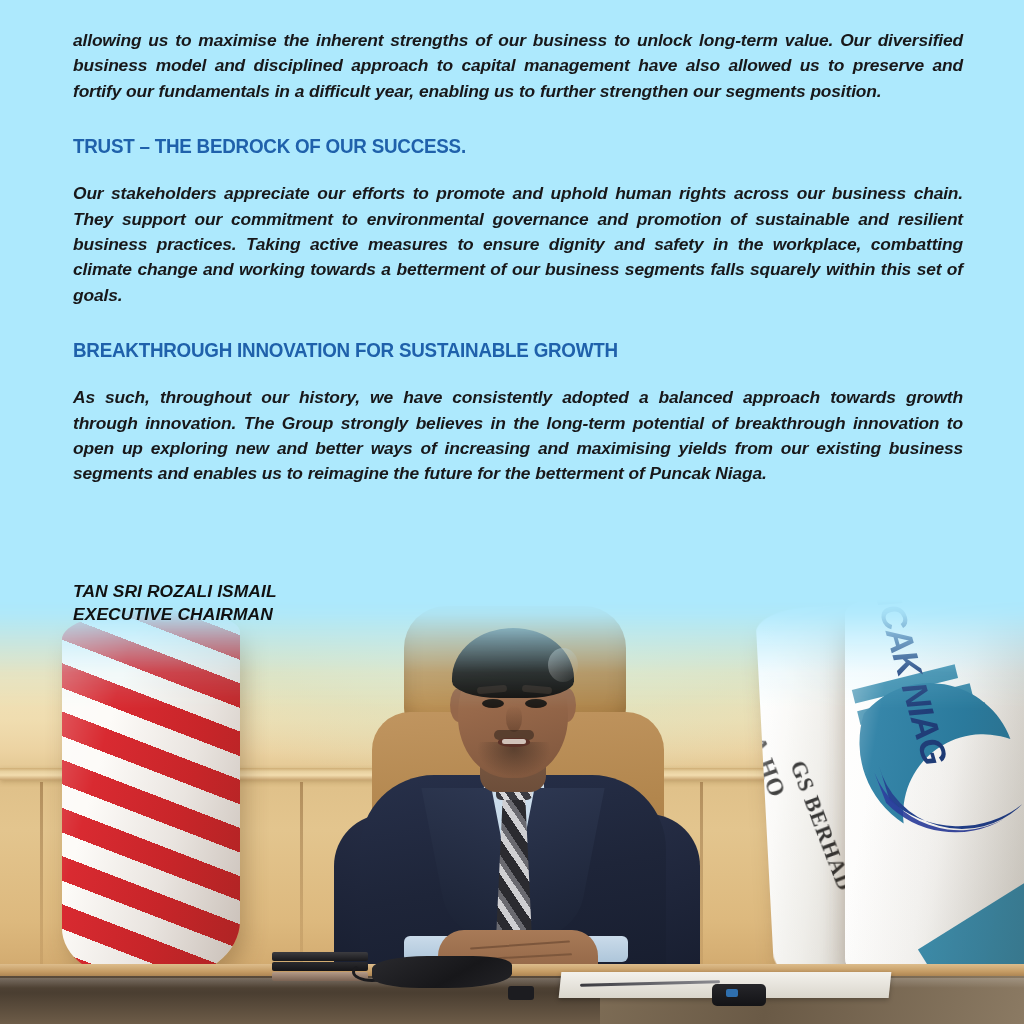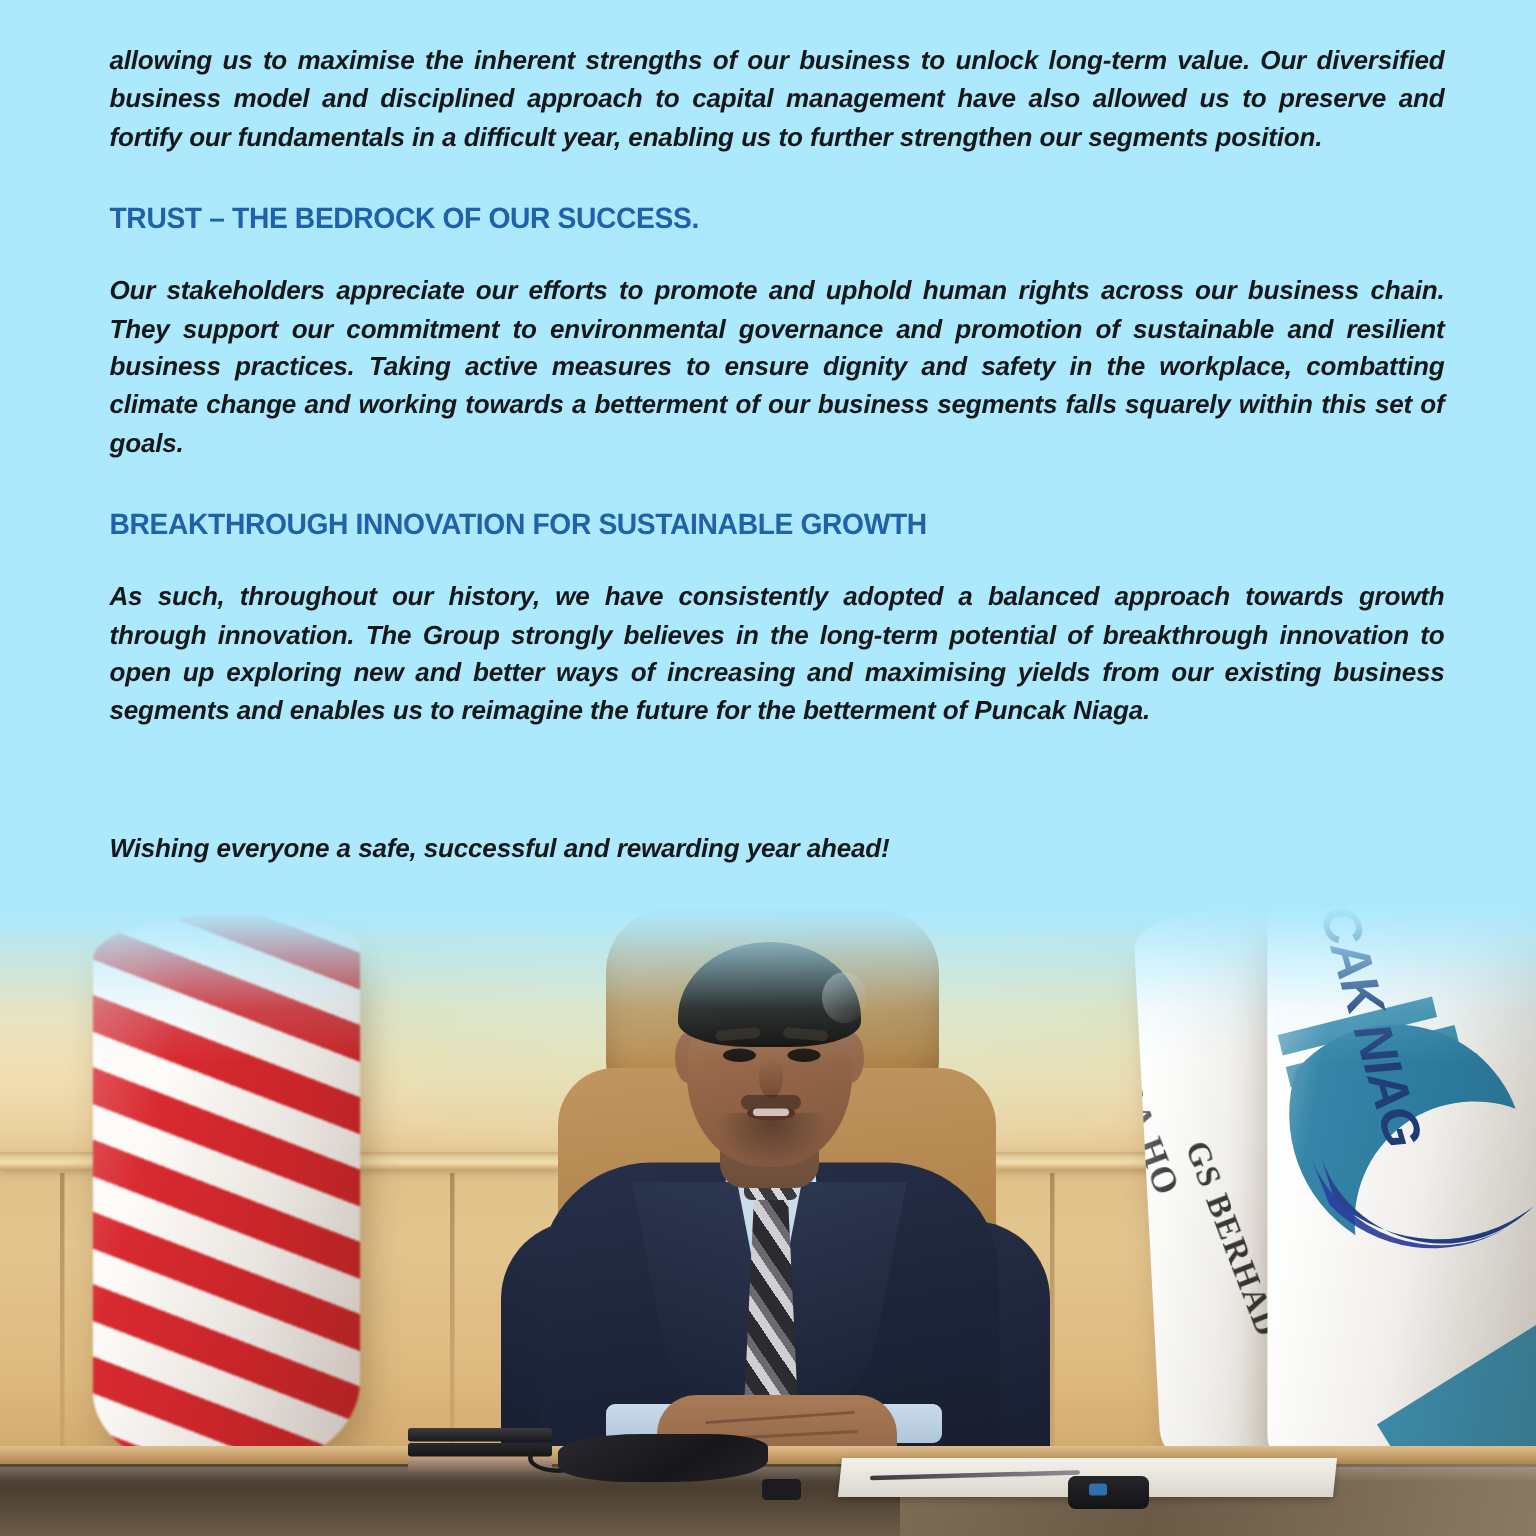--- a/index.html
+++ b/index.html
@@ -519,19 +519,22 @@
 
     <div class="gap-sm"></div>
 
     <p class="para">As such, throughout our history, we have consistently adopted a balanced approach towards growth through innovation. The Group strongly believes in the long-term potential of breakthrough innovation to open up exploring new and better ways of increasing and maximising yields from our existing business segments and enables us to reimagine the future for the betterment of Puncak Niaga.</p>
 
     <div class="gap-xl"></div>
 
 
     <div class="gap-xl"></div>
 
-    <p class="para">Wishing everyone a safe, successful and rewarding year ahead!</p>
 
     <div class="gap-md"></div>
 
+    <div class="signature">
+      <div>TAN SRI ROZALI ISMAIL</div>
+      <div>EXECUTIVE CHAIRMAN</div>
+    </div>
 
   </div>
 </div>
 
 </body></html>

